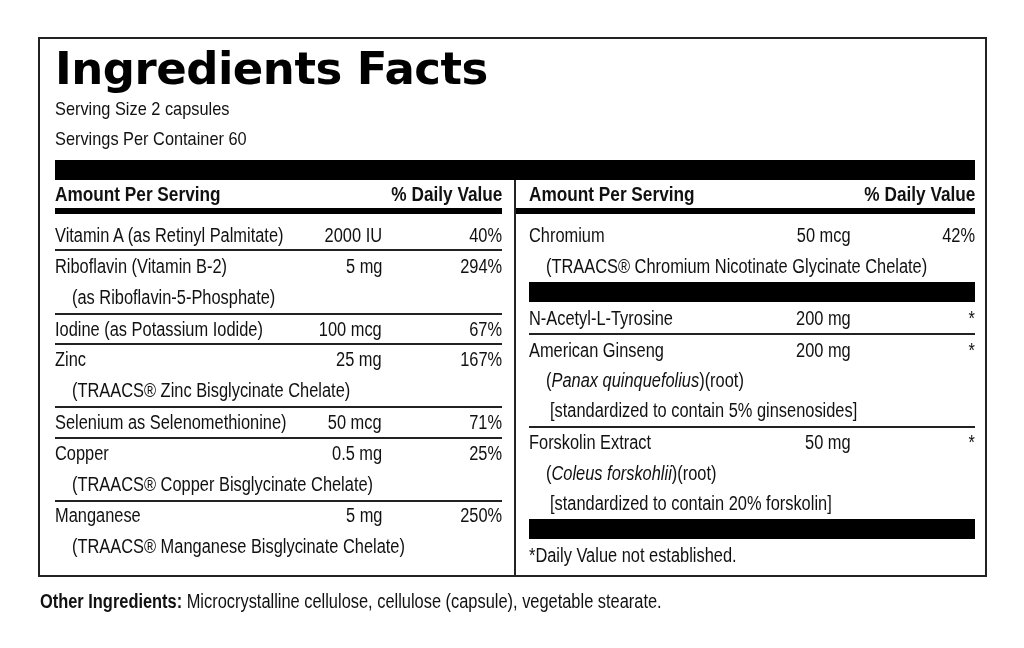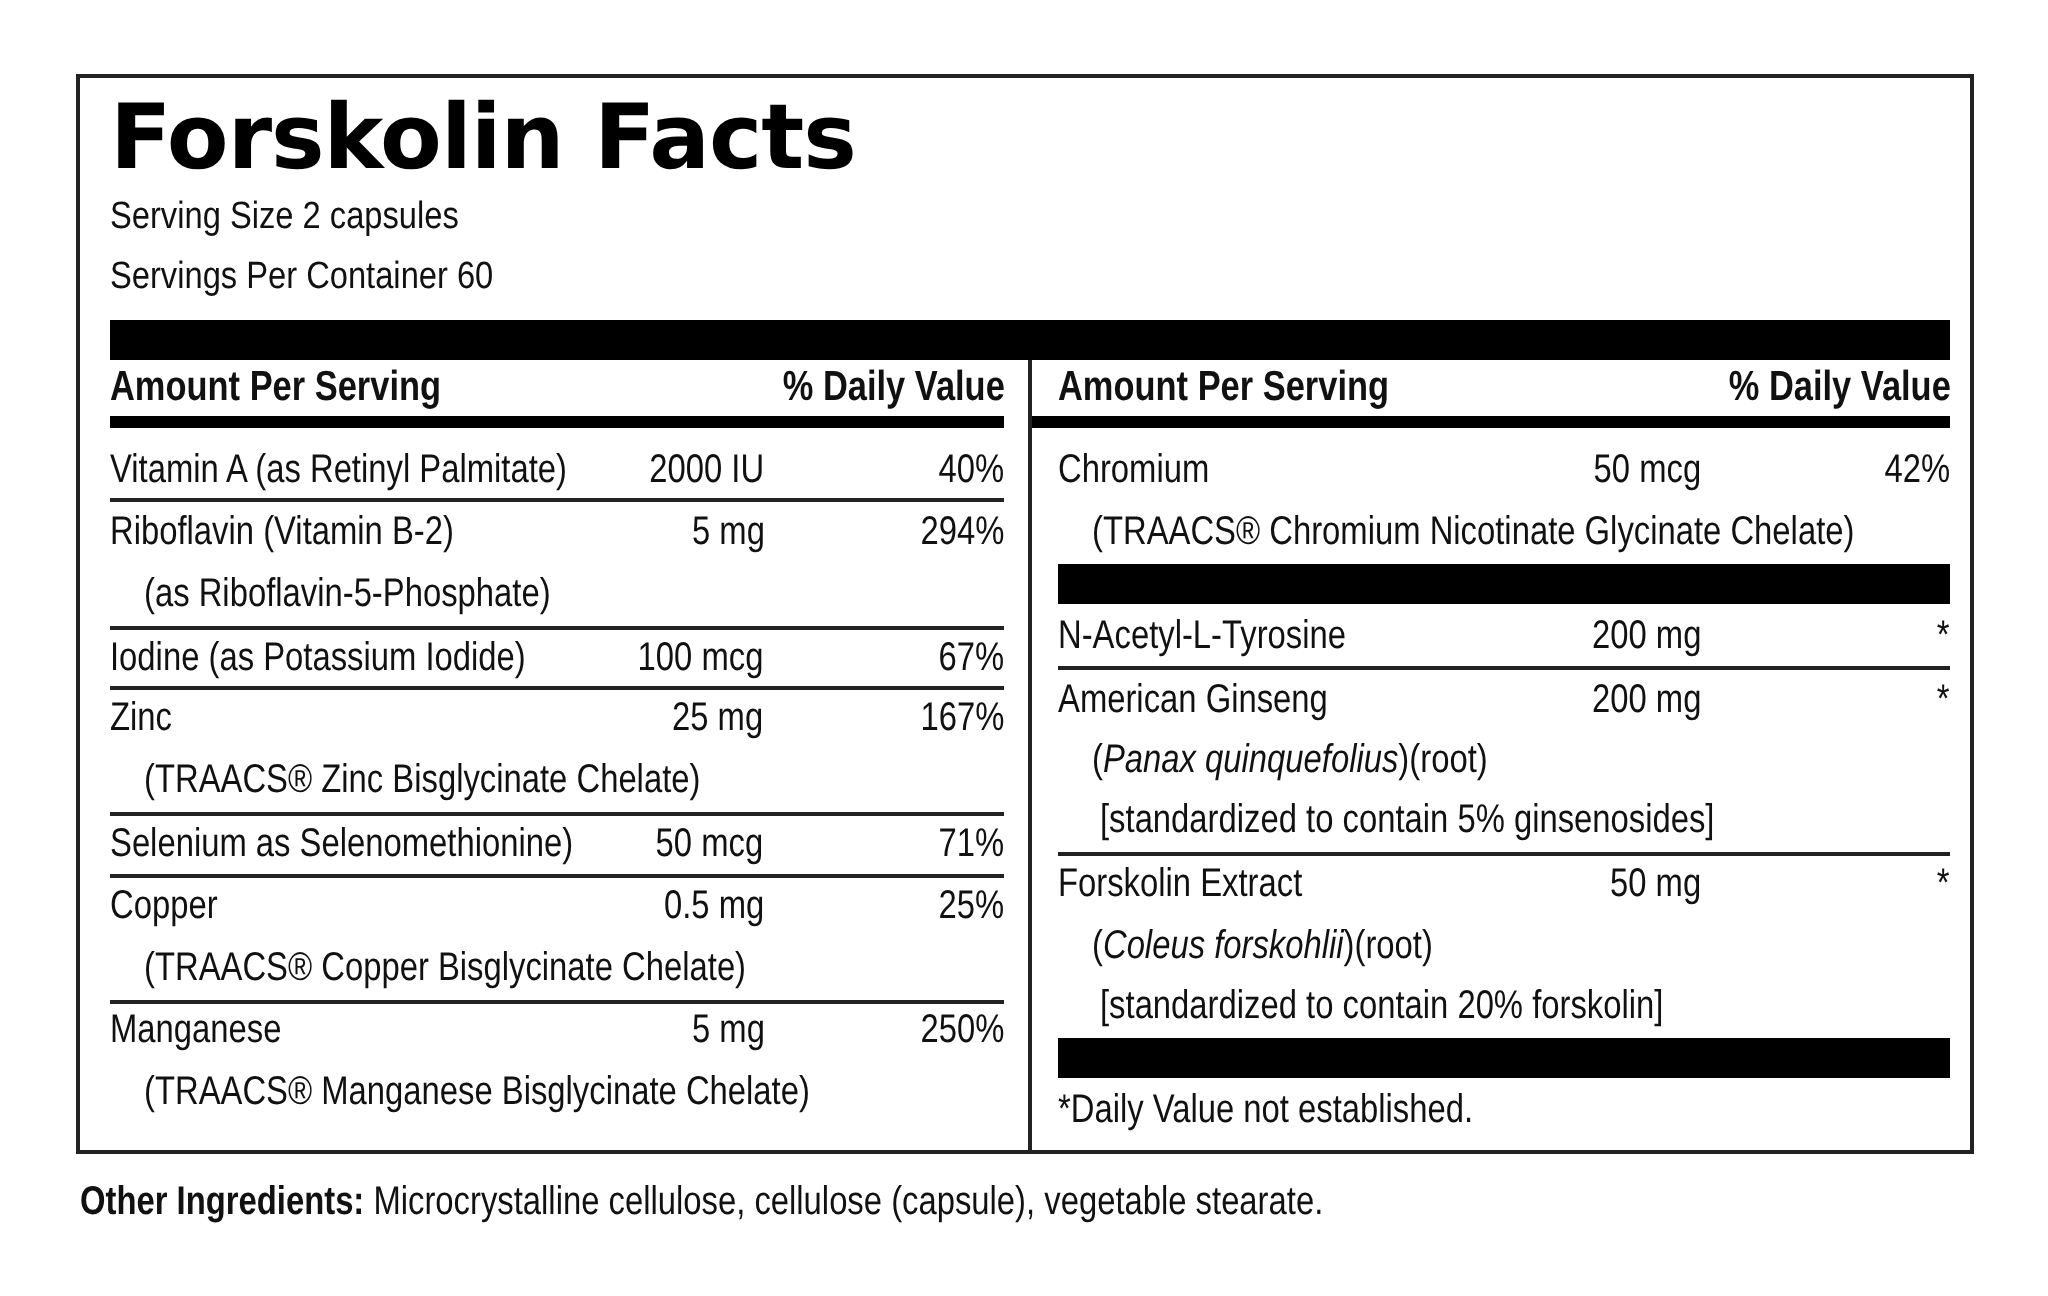--- a/index.html
+++ b/index.html
@@ -20,21 +20,21 @@
   .r { transform-origin: right; text-align: right; }
   .rule { position: absolute; height: 2px; background: #222; }
   .other { position: absolute; left: 40px; top: 588px; font-size: 20px; line-height: 26px; white-space: nowrap;
            transform: scaleX(0.82); transform-origin: left; }
   .other b { font-weight: bold; }
 </style>
 </head>
 <body>
 
 <div class="panel">
-  <div class="title">Forskolin Facts</div>
+  <div class="title">Ingredients Facts</div>
   <div class="serv" style="top:58px">Serving Size 2 capsules</div>
   <div class="serv" style="top:88px">Servings Per Container 60</div>
 
   <div class="bar" style="left:15px; top:121px; width:920px; height:20px"></div>
   <div class="vdiv"></div>
 
   <div class="hdr hl" style="left:15px; top:142px">Amount Per Serving</div>
   <div class="hdr hr" style="right:483px; top:142px">% Daily Value</div>
   <div class="bar" style="left:15px; top:169px; width:447px; height:6px"></div>
 

